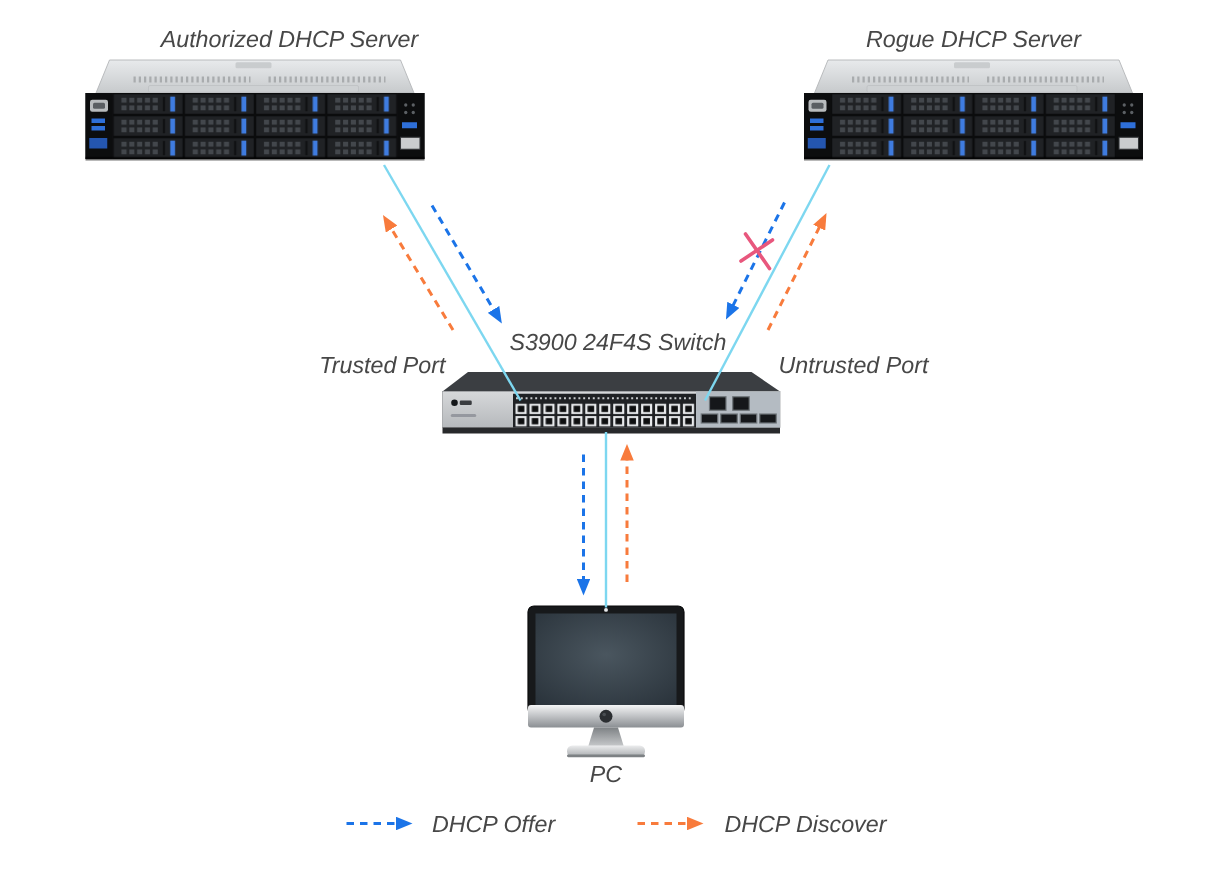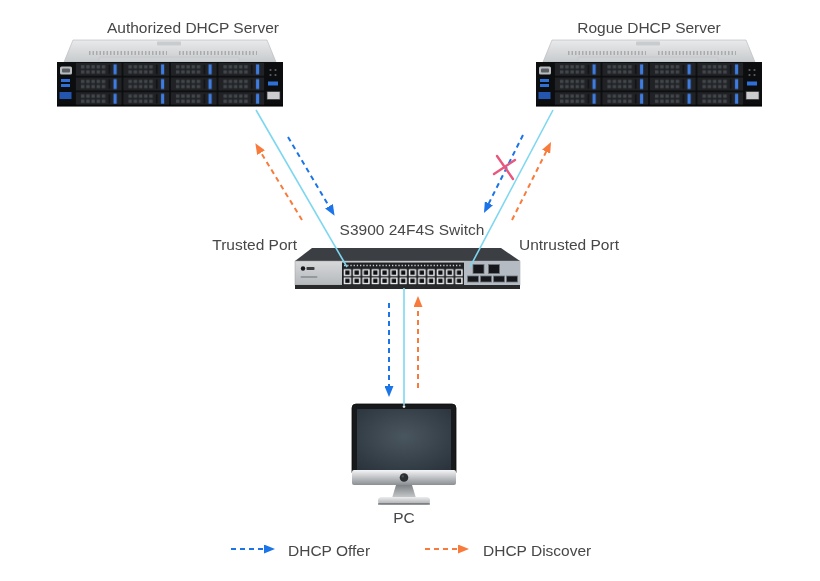--- a/index.html
+++ b/index.html
@@ -3,20 +3,21 @@
 <meta charset="utf-8">
 <style>
   html, body { margin: 0; padding: 0; background: #ffffff; }
   .stage {
     position: relative;
     width: 820px;
     height: 581px;
     background: #ffffff;
     font-family: "Liberation Sans", "DejaVu Sans", sans-serif;
     overflow: hidden;
+    font-style: italic;
   }
   svg text {
     font-family: "Liberation Sans", "DejaVu Sans", sans-serif;
     font-size: 15.5px;
     fill: #474747;
   }
   svg text.node-label { font-size: 15.5px; }
 </style>
 </head>
 <body>

